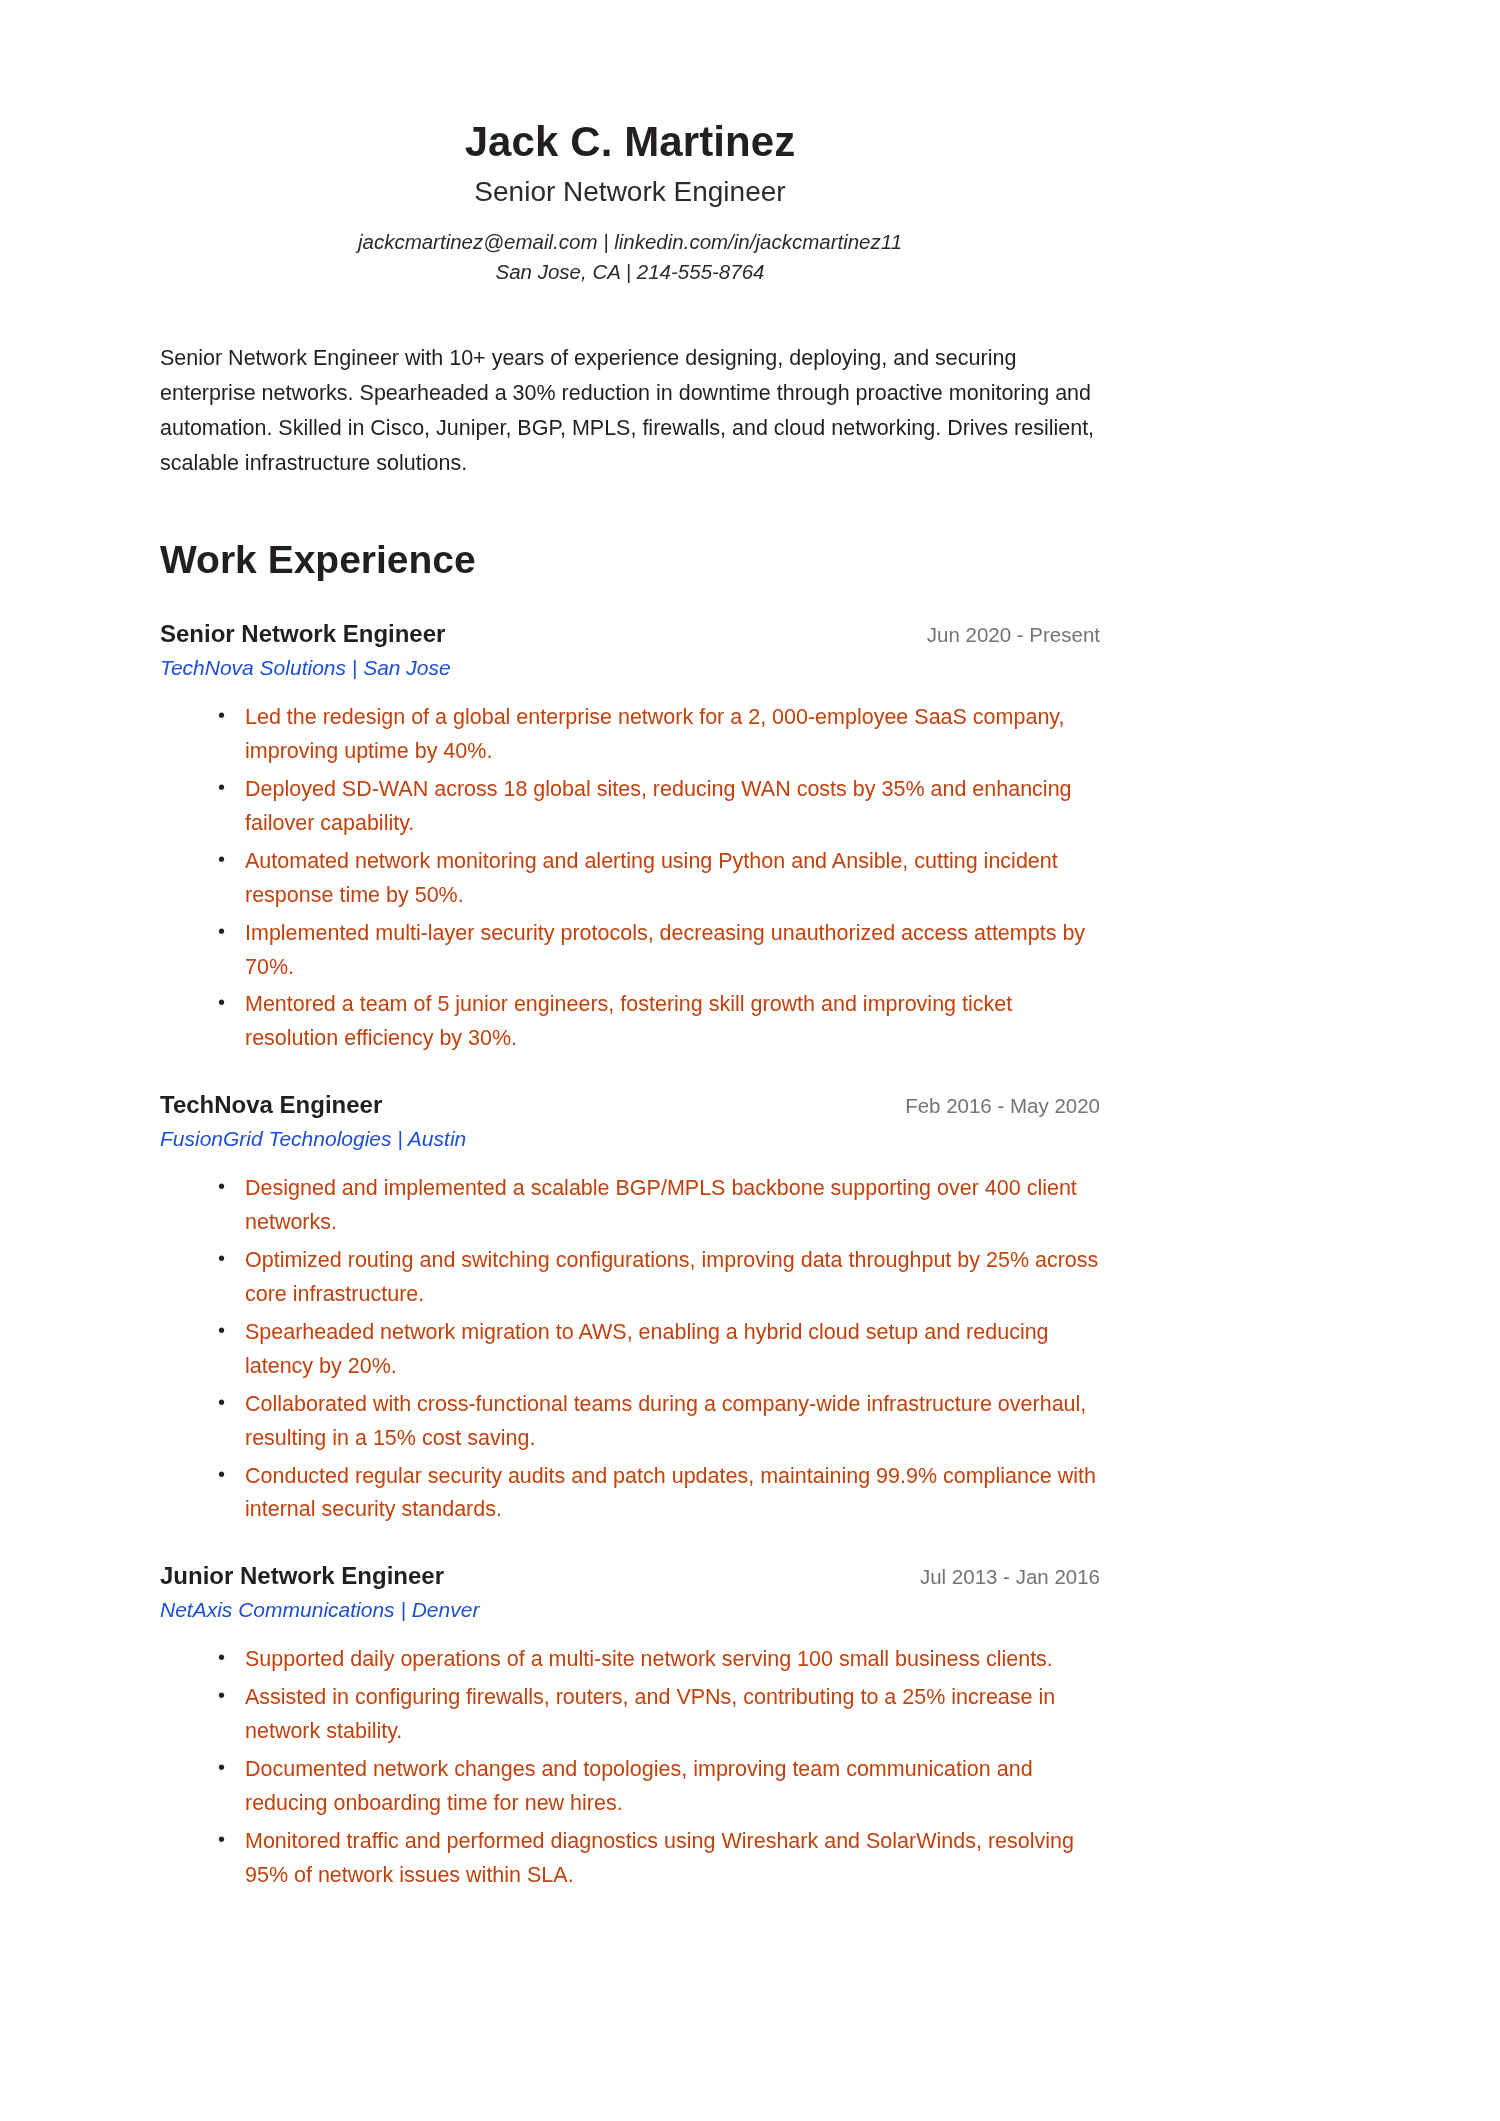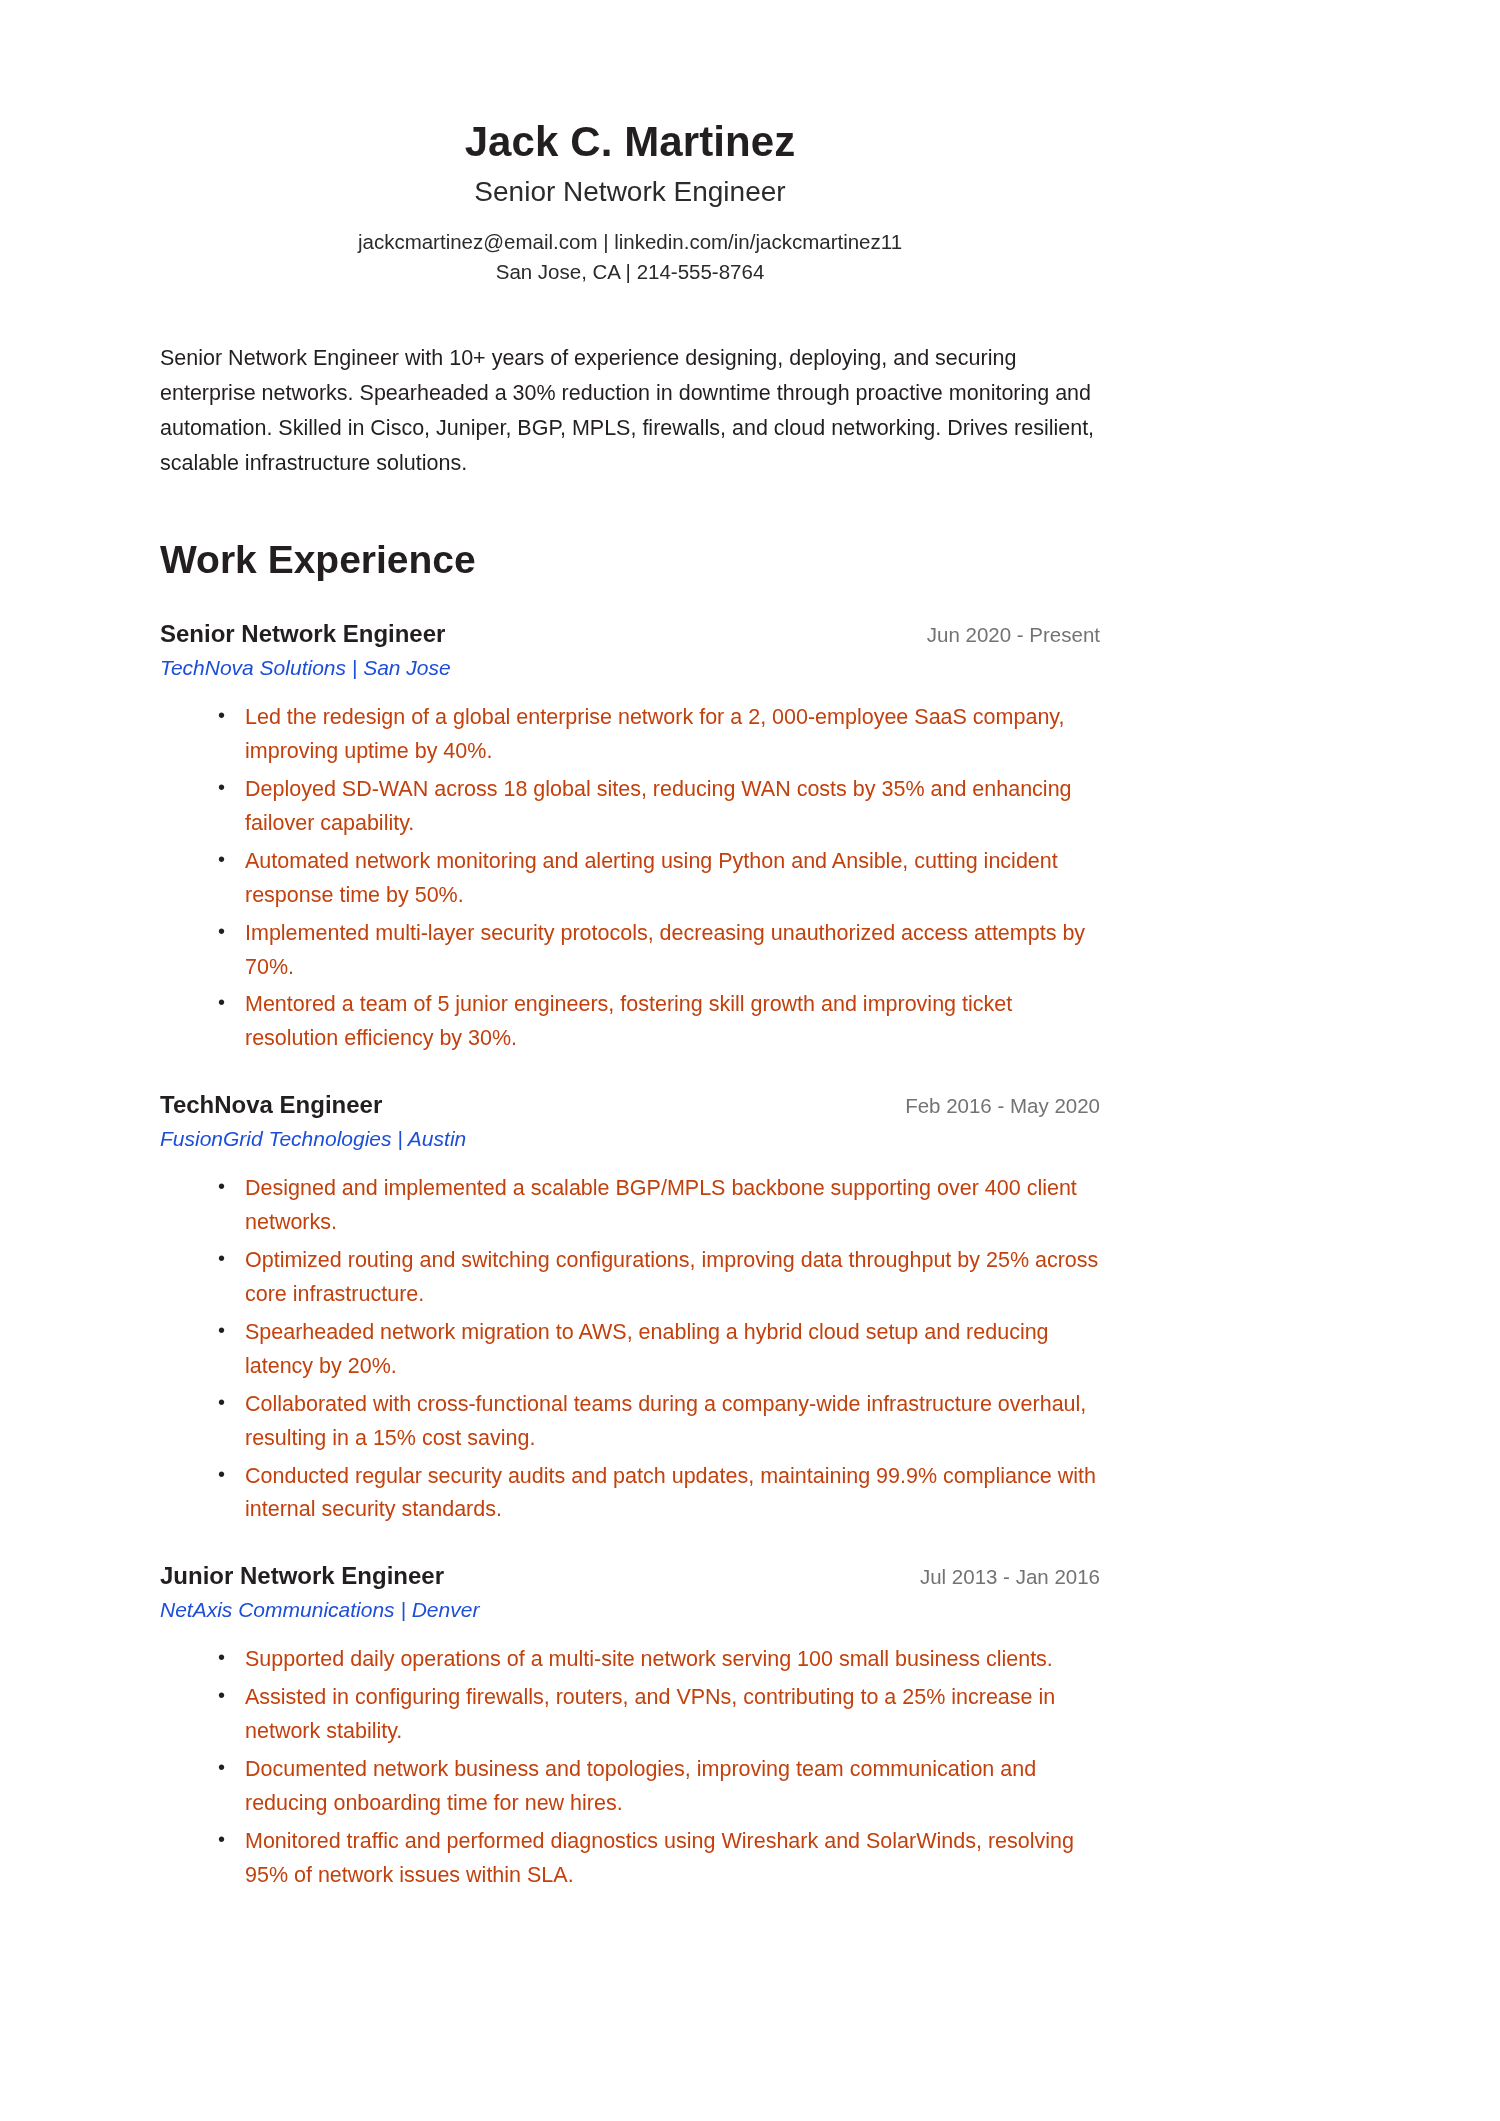--- a/index.html
+++ b/index.html
@@ -38,20 +38,21 @@
   }
   .job-title-headline {
     font-size: 28px;
     font-weight: 400;
     color: #2b2b2b;
     line-height: 1.2;
     margin: 0 0 18px 0;
   }
   .contact-line {
     font-size: 20.5px;
+    font-style: italic;
     color: #2b2b2b;
     line-height: 1.48;
   }
 
   
   .summary {
     font-size: 21.5px;
     line-height: 1.62;
     color: #231f20;
     margin: 0 0 56px 0;
@@ -170,19 +171,19 @@
 
     <div class="job">
       <div class="job-head">
         <div class="job-role">Junior Network Engineer</div>
         <div class="job-dates">Jul 2013 - Jan 2016</div>
       </div>
       <div class="job-company">NetAxis Communications | Denver</div>
       <ul class="bullets">
         <li>Supported daily operations of a multi-site network serving 100 small business clients.</li>
         <li>Assisted in configuring firewalls, routers, and VPNs, contributing to a 25% increase in network stability.</li>
-        <li>Documented network business and topologies, improving team communication and reducing onboarding time for new hires.</li>
+        <li>Documented network changes and topologies, improving team communication and reducing onboarding time for new hires.</li>
         <li>Monitored traffic and performed diagnostics using Wireshark and SolarWinds, resolving 95% of network issues within SLA.</li>
       </ul>
     </div>
 
   </section>
 </div>
 
 </body></html>

